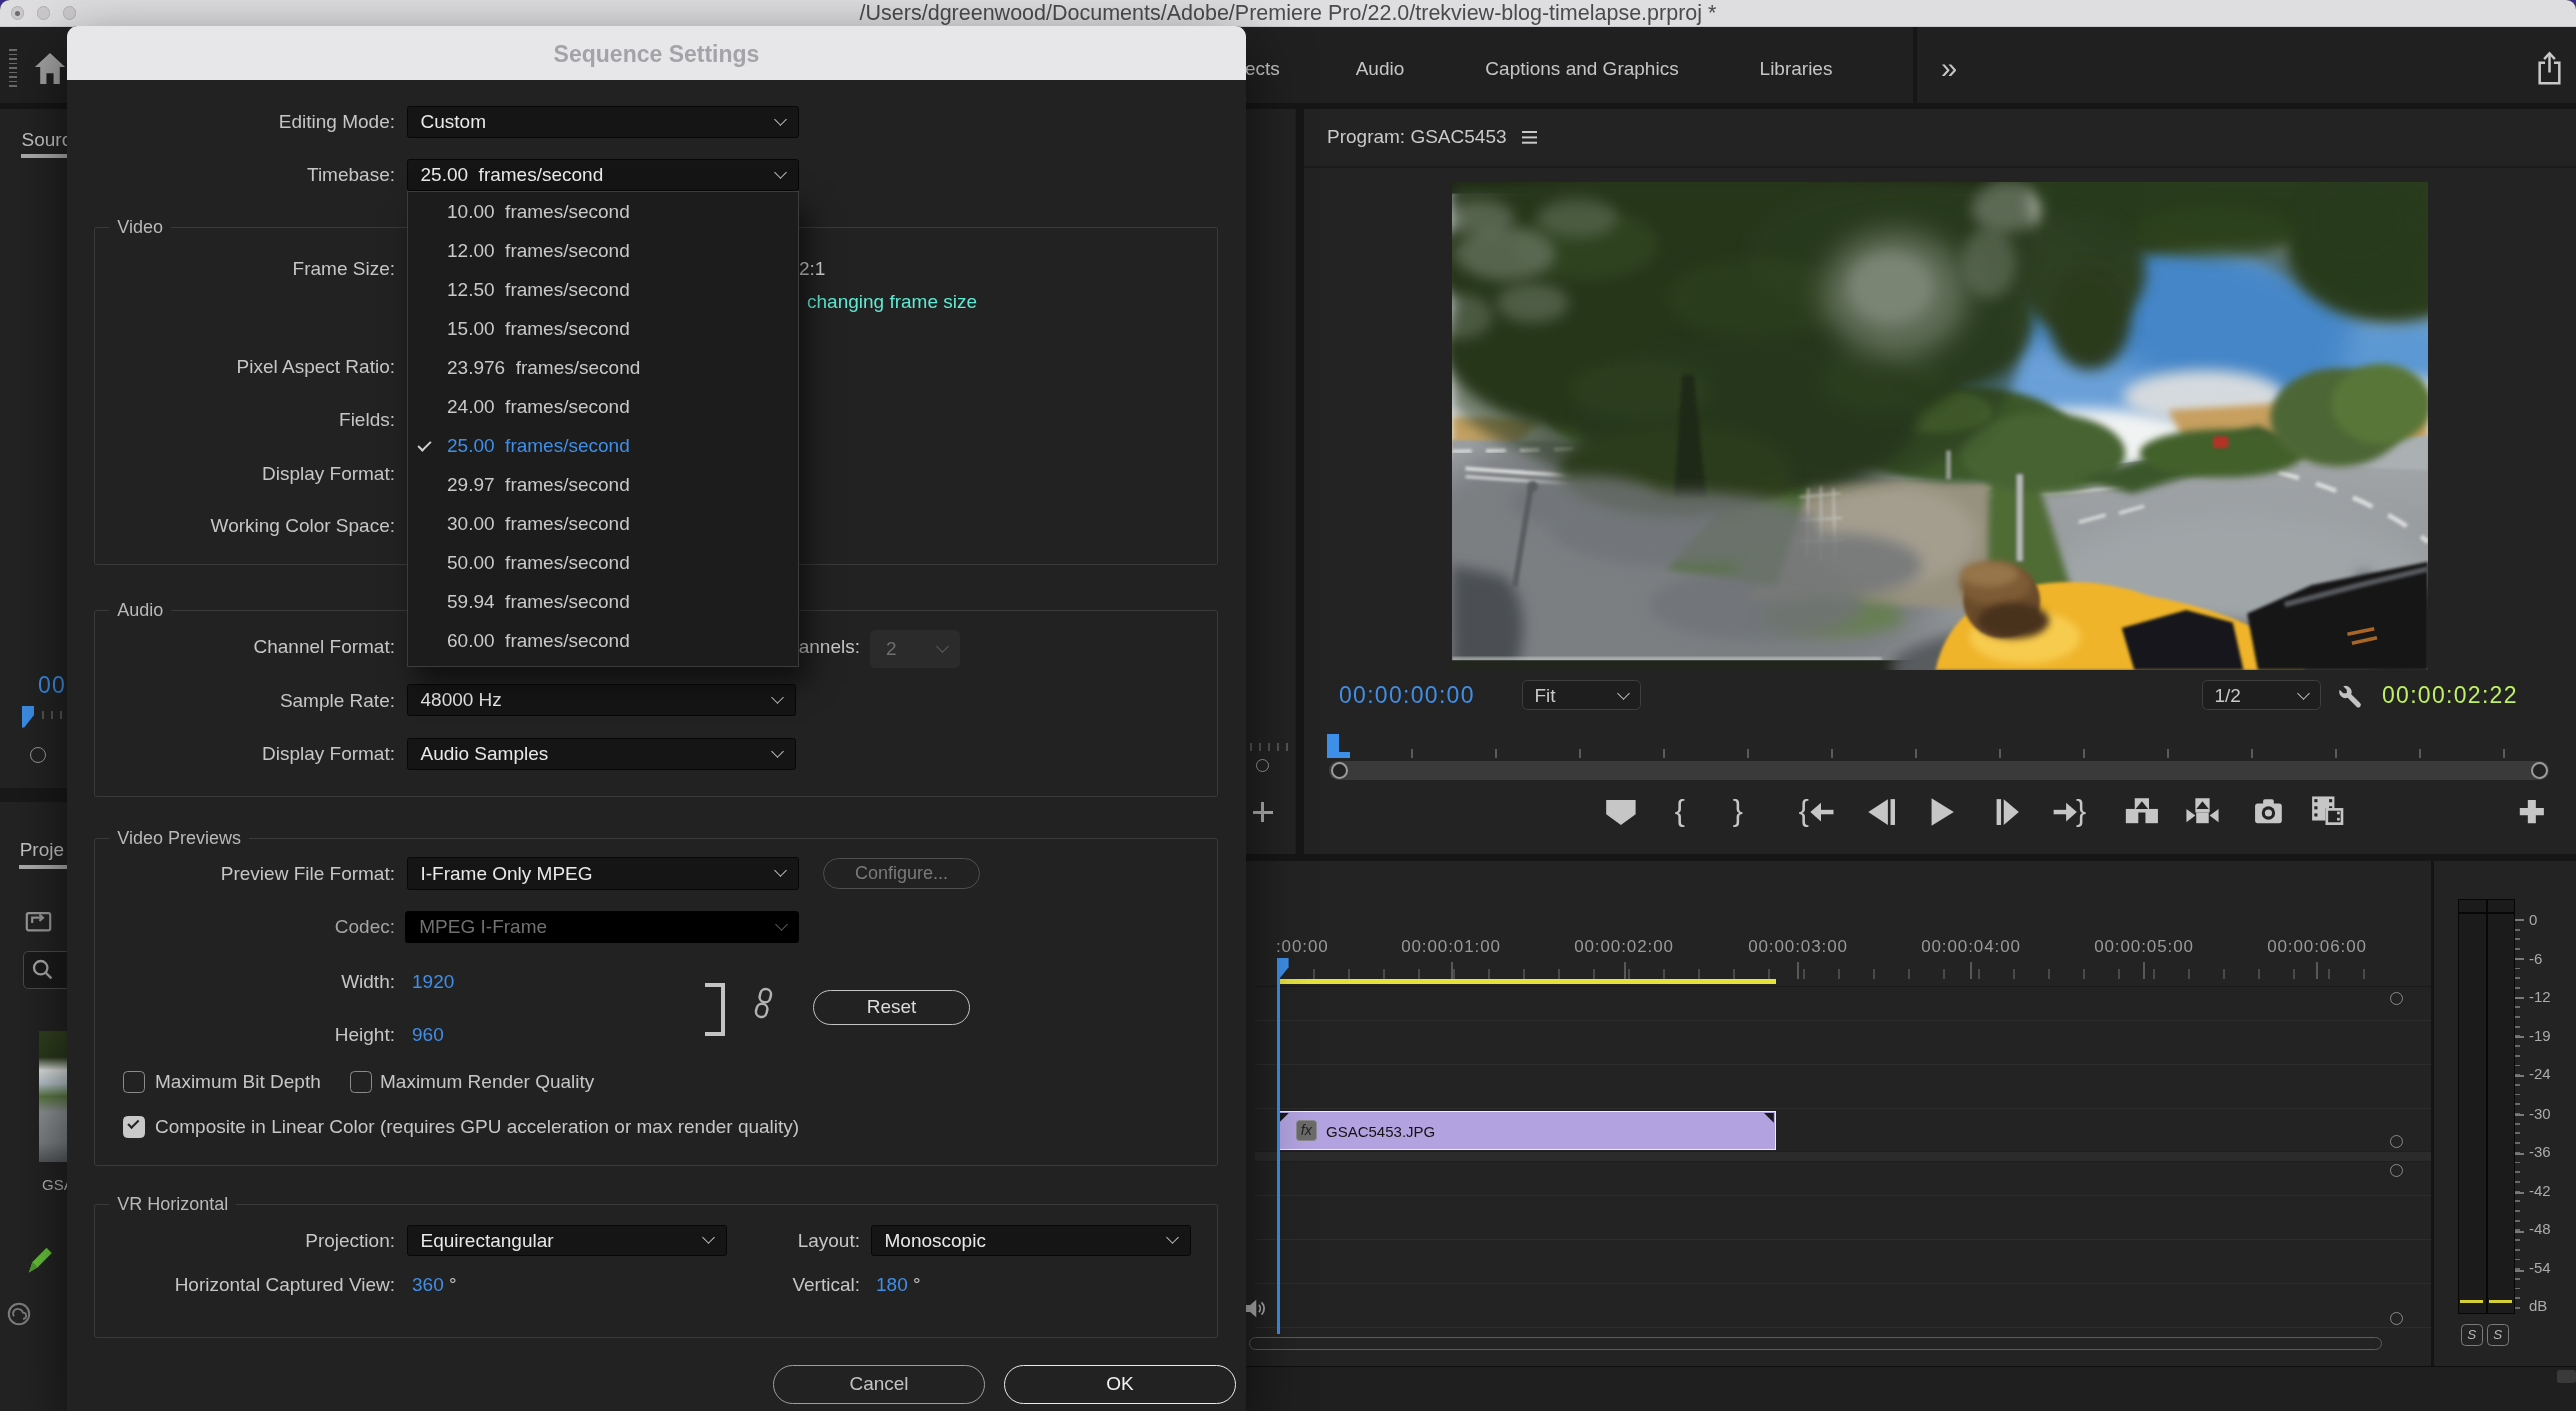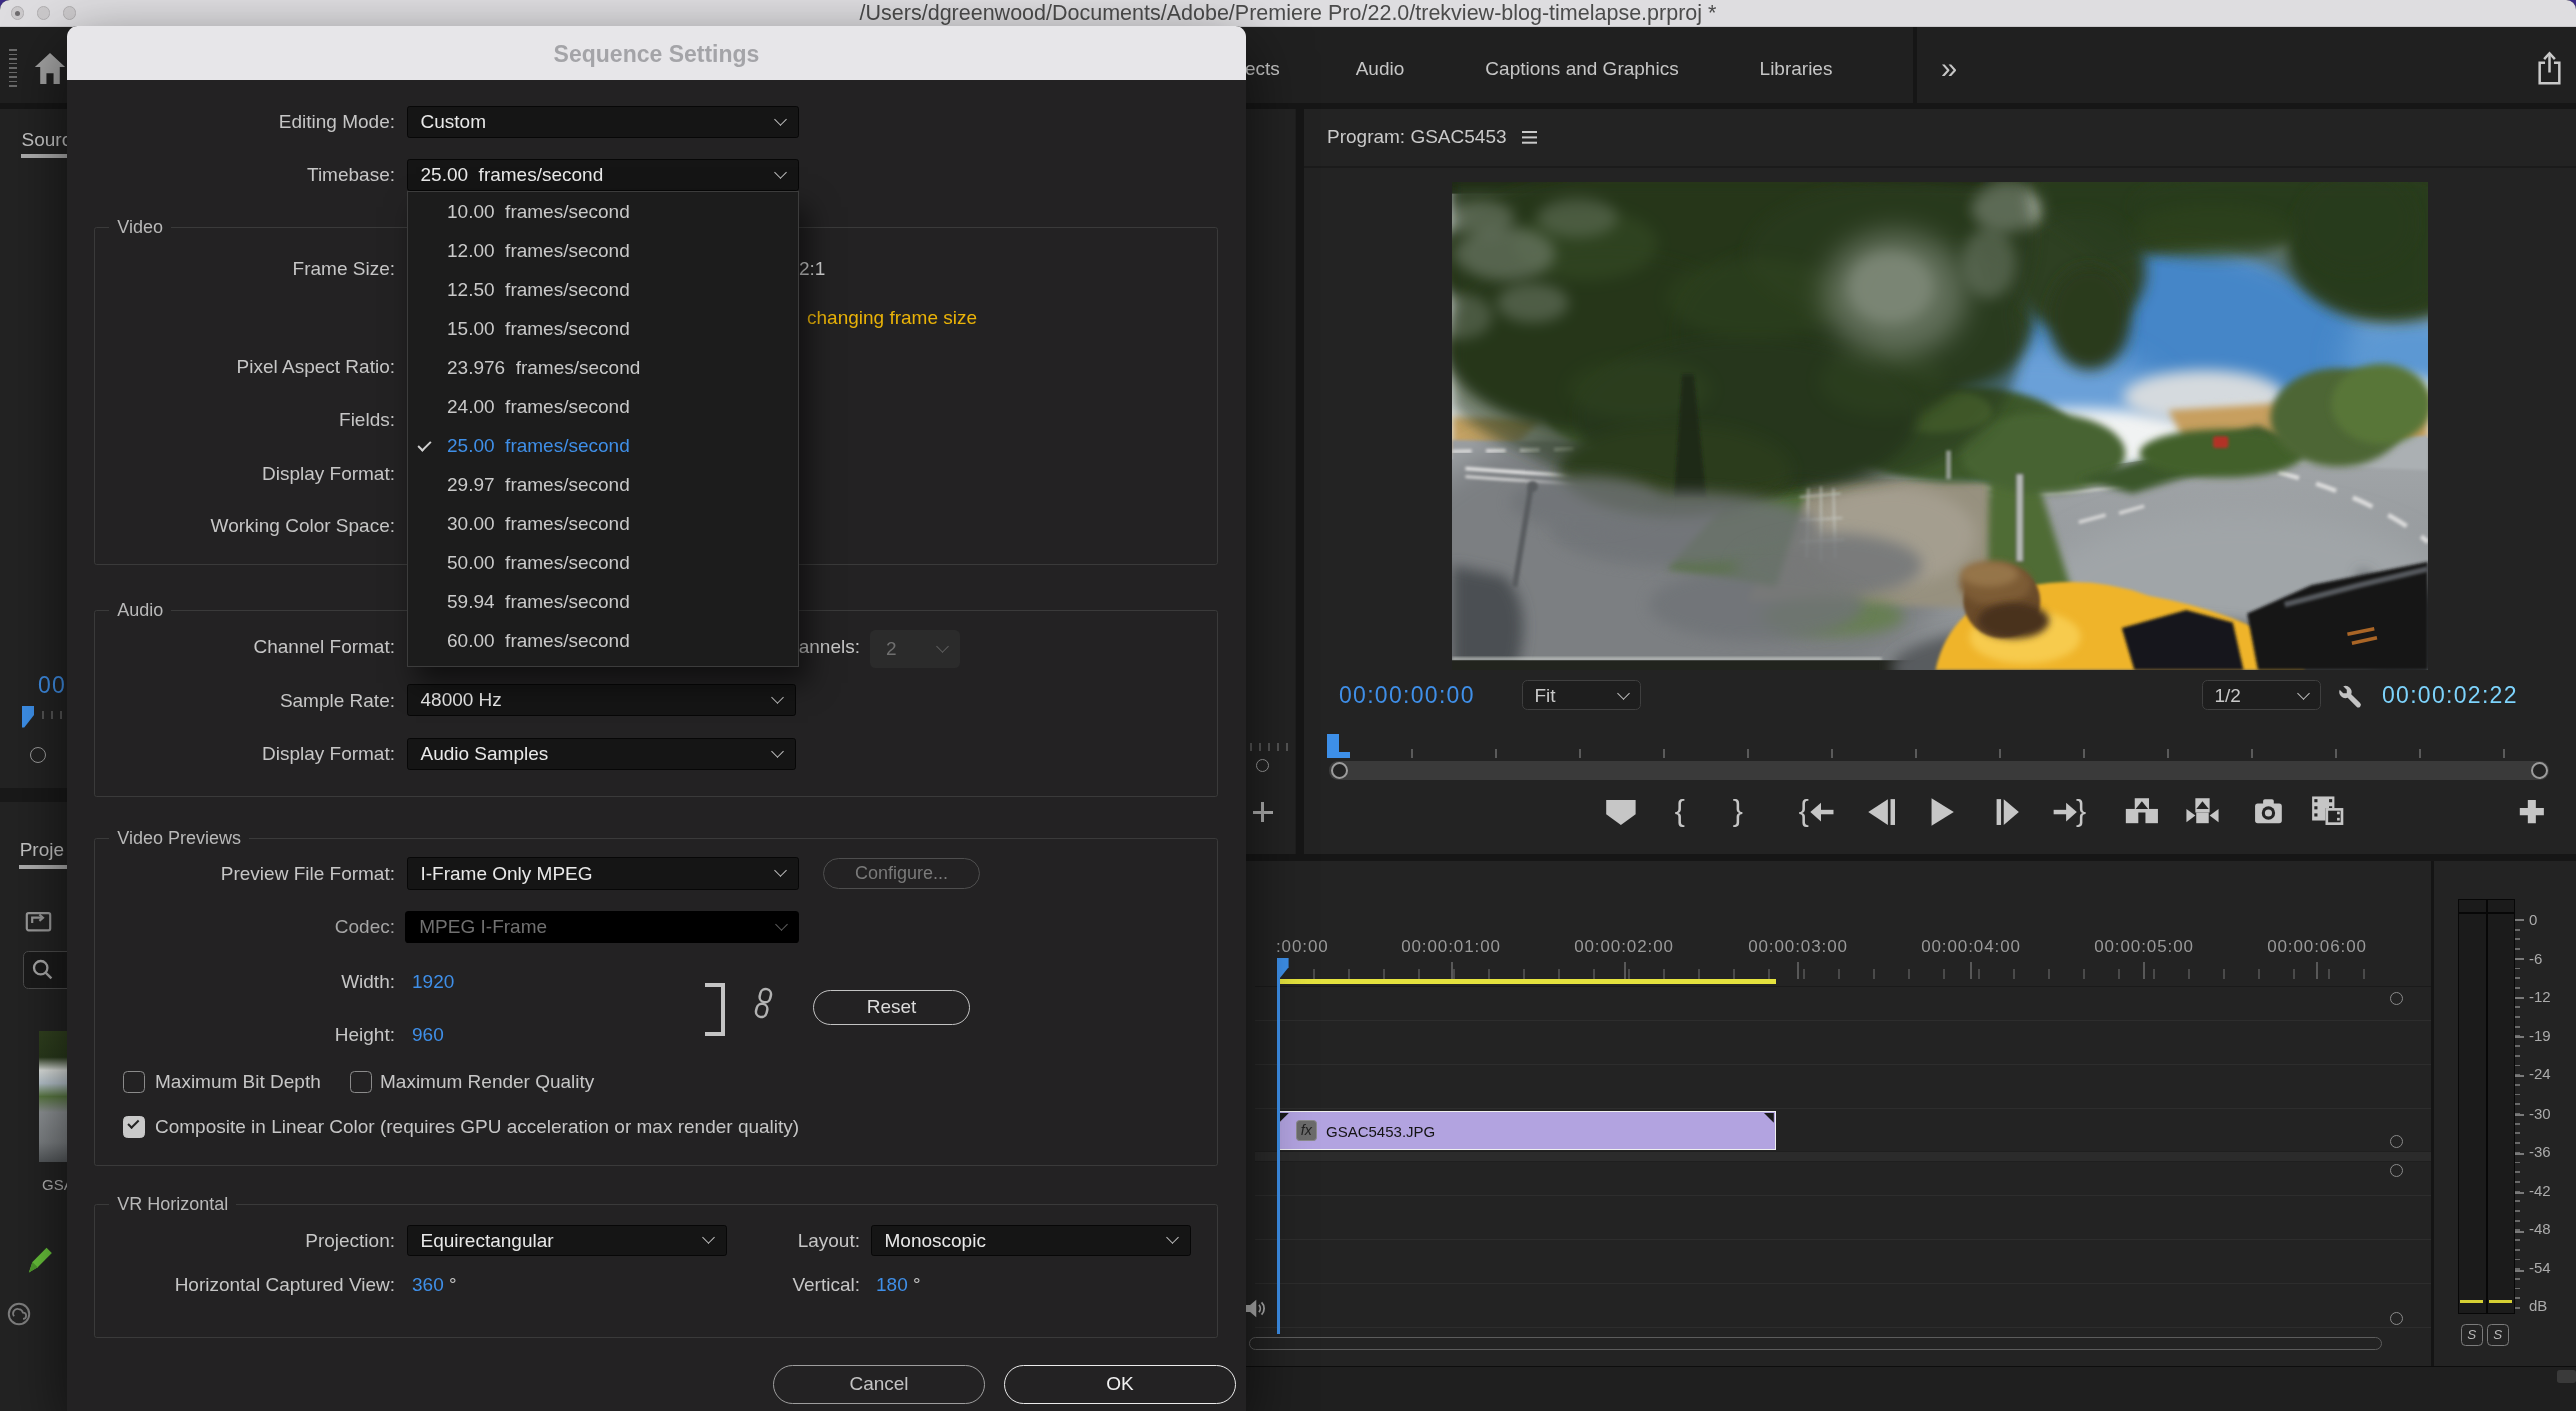--- a/index.html
+++ b/index.html
@@ -235,21 +235,21 @@
   </div>
 
   <div class="a tc blue" style="left:1339px;top:682px">00:00:00:00</div>
   <div class="a" style="left:1522px;top:680px;width:119px;height:29.5px;border:1.8px solid #3f3f3f;background:#1e1e1e;border-radius:5.4px"></div>
   <div class="a lb chev" style="left:1522px;top:680px;width:119px;height:32px;line-height:32px;padding-left:12.5px;color:#c9c9c9">Fit</div>
   <div class="a" style="left:2202px;top:680px;width:119px;height:29.5px;border:1.8px solid #3f3f3f;background:#1e1e1e;border-radius:5.4px"></div>
   <div class="a lb chev" style="left:2202px;top:680px;width:119px;height:32px;line-height:32px;padding-left:12.5px;color:#c9c9c9">1/2</div>
   <svg class="a" style="left:2337px;top:680px" width="32" height="32" viewBox="0 0 36 36">
       <path d="M10 26 L20 16 A7 7 0 0 1 29 7 L25 11 L25 15 L29 15 L33 11 A7 7 0 0 1 24 20 L14 30 A2.8 2.8 0 0 1 10 26 Z" fill="#c2c2c2" transform="translate(36,0) scale(-1,1)"></path>
     </svg>
-  <div class="a tc" style="left:2382px;top:682px;color:#7dd3fc">00:00:02:22</div>
+  <div class="a tc" style="left:2382px;top:682px;color:#bef264">00:00:02:22</div>
   <div class="a tick" style="left:1327px;top:749px;width:1225px;height:9px;background-image:repeating-linear-gradient(90deg,#5a5a5a 0,#5a5a5a 1.8px,transparent 1.8px,transparent 84px)"></div>
   <div class="a" style="left:1327px;top:734px;width:11.6px;height:18px;background:#3d8fe8"></div>
   <div class="a" style="left:1327px;top:752px;width:23px;height:6.3px;background:#3d8fe8"></div>
   <div class="a" style="left:1329px;top:761px;width:1220px;height:19px;background:#3a3a3a;border-radius:9px"></div>
   <div class="a ring" style="left:1331px;top:762px;width:17px;height:17px;border-width:2.7px;background:#232323"></div>
   <div class="a ring" style="left:2531px;top:762px;width:17px;height:17px;border-width:2.7px;background:#232323"></div>
 
   <svg class="a" style="left:1304px;top:792px" width="1272" height="41" viewBox="0 0 1421 46">
     <g fill="#c6c6c6">
       <path d="M336 9 h33 v16 l-16.5 12 l-16.5 -12 z"></path>
@@ -376,21 +376,21 @@
     <div class="lb" style="right:851px;top:84px">Editing Mode:</div>
     <div class="fld chev" style="left:340px;top:80px;width:392px;height:32px;line-height:30px">Custom</div>
     <div class="lb" style="right:851px;top:137px">Timebase:</div>
     <div class="fld chev" style="left:340px;top:133px;width:392px;height:32px;line-height:30px">25.00&nbsp; frames/second</div>
 
     <div class="grp" style="left:27px;top:201px;width:1124px;height:338px">
         <div class="leg">Video</div>
       </div>
     <div class="lb" style="right:851px;top:231px">Frame Size:</div>
     <div class="lb" style="left:732px;top:231px;color:#d2d2d2">2:1</div>
-    <div class="lb" style="left:740px;top:280px;color:#eab308">changing frame size</div>
+    <div class="lb" style="left:740px;top:264px;color:#5eead4">changing frame size</div>
     <div class="lb" style="right:851px;top:329px">Pixel Aspect Ratio:</div>
     <div class="lb" style="right:851px;top:382px">Fields:</div>
     <div class="lb" style="right:851px;top:436px">Display Format:</div>
     <div class="lb" style="right:851px;top:488px">Working Color Space:</div>
 
     <div class="grp" style="left:27px;top:584px;width:1124px;height:187px">
         <div class="leg">Audio</div>
       </div>
     <div class="lb" style="right:851px;top:609px">Channel Format:</div>
     <div class="lb" style="right:386px;top:609px">annels:</div>

